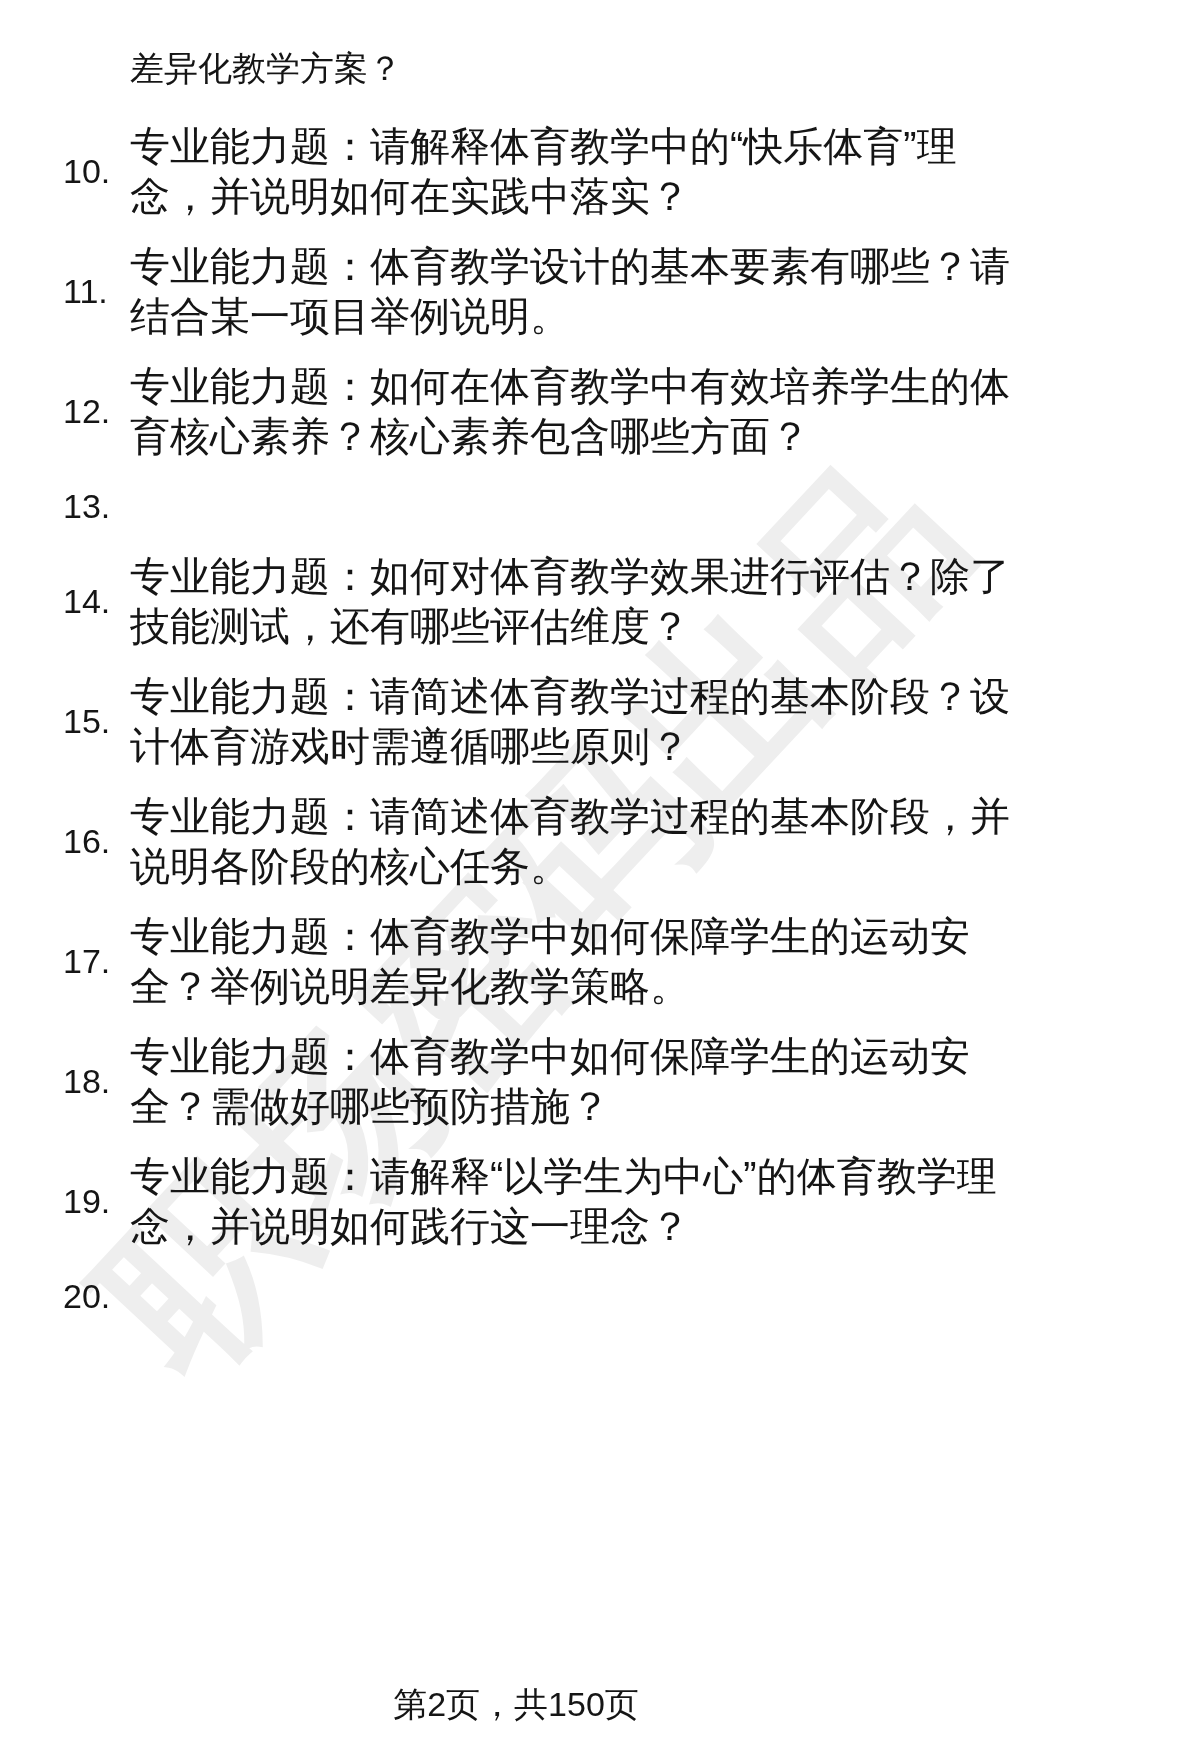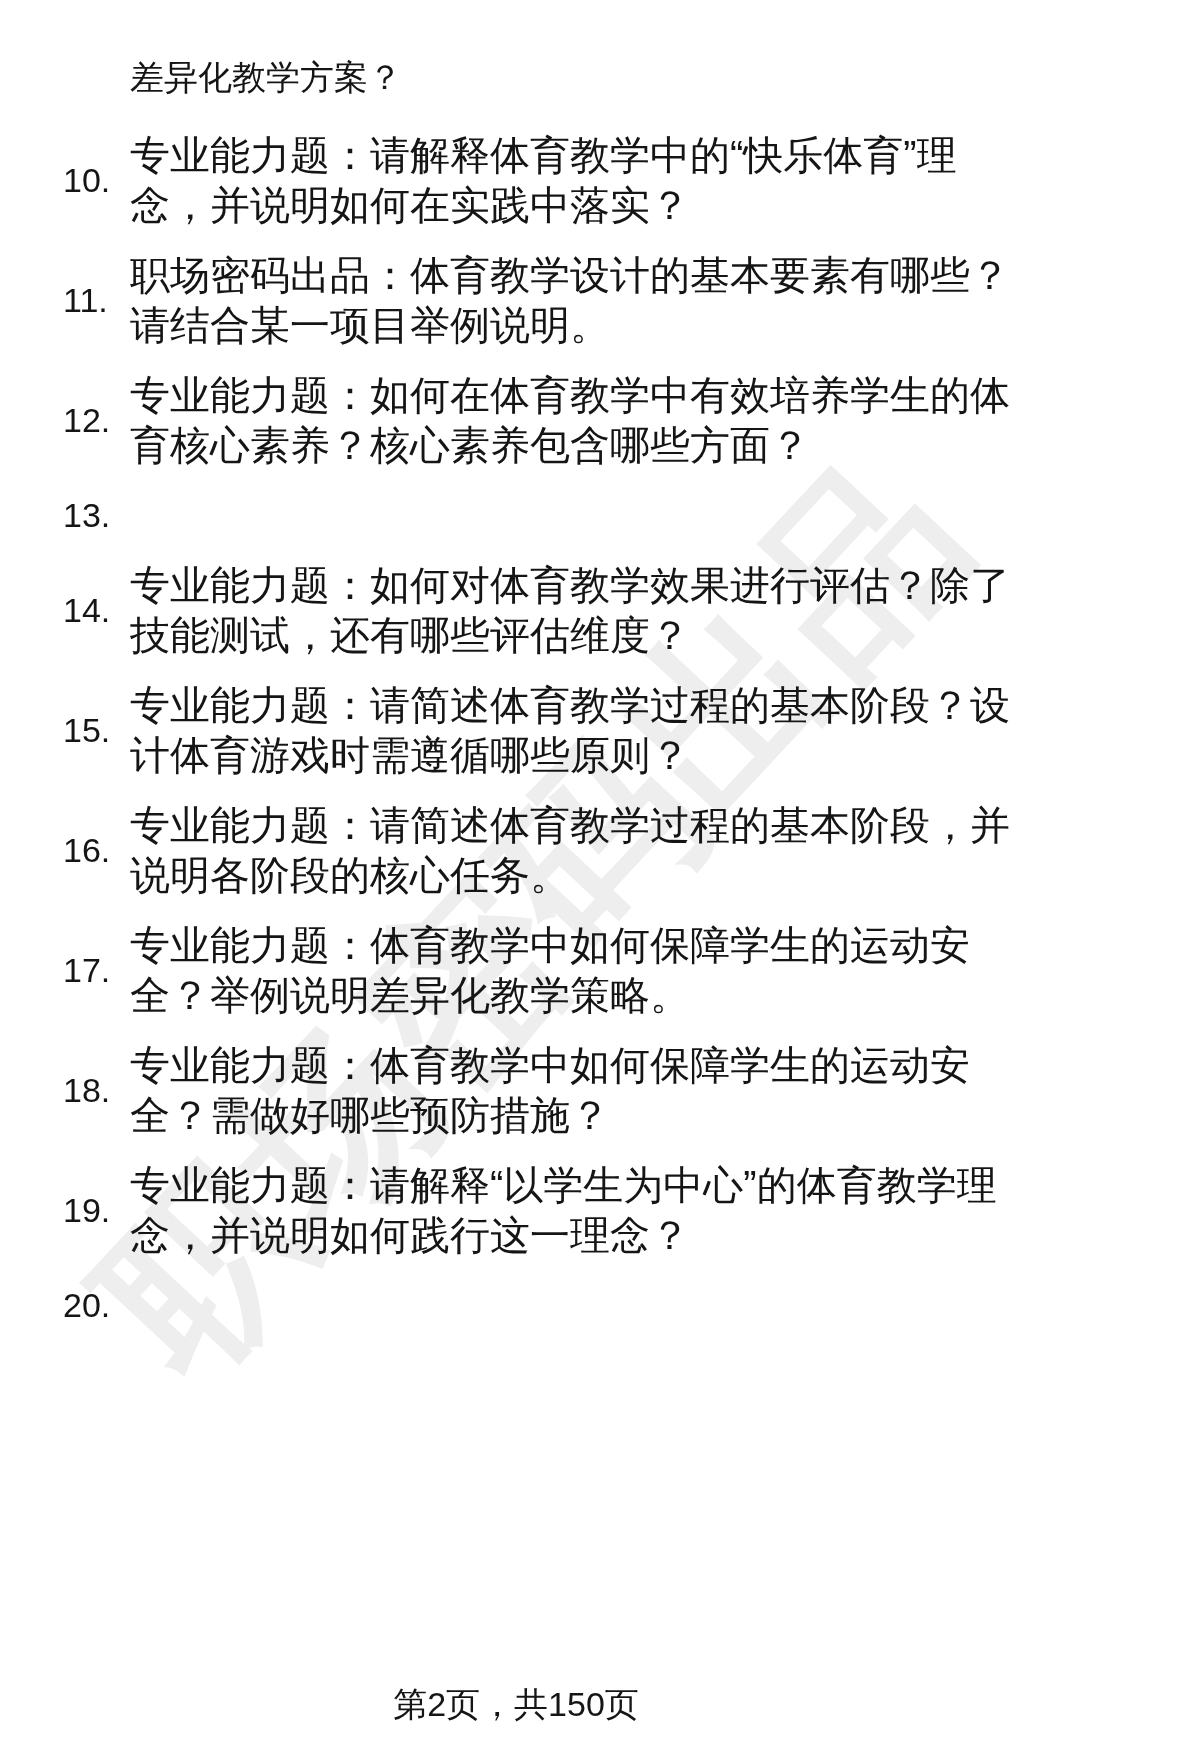--- a/index.html
+++ b/index.html
@@ -31,21 +31,21 @@
     color: rgba(20, 20, 20, 0.07);
     white-space: nowrap;
     z-index: 0;
     user-select: none;
     pointer-events: none;
     font-weight: bold;
   }
   .content {
     position: absolute;
     left: 63px;
-    top: 52px;
+    top: 43px;
     width: 1075px;
     z-index: 1;
   }
   .cont-line {
     margin: 0 0 28px 67px;
     width: 885px;
     font-size: 34px;
     line-height: 50px;
   }
   .q-item {
@@ -87,21 +87,21 @@
 
     <p class="cont-line">差异化教学方案？</p>
 
     <div class="q-item">
       <span class="q-num">10.</span>
       <span class="q-text">专业能力题：请解释体育教学中的“快乐体育”理念，并说明如何在实践中落实？</span>
     </div>
 
     <div class="q-item">
       <span class="q-num">11.</span>
-      <span class="q-text">职场密码出品：体育教学设计的基本要素有哪些？请结合某一项目举例说明。</span>
+      <span class="q-text">专业能力题：体育教学设计的基本要素有哪些？请结合某一项目举例说明。</span>
     </div>
 
     <div class="q-item">
       <span class="q-num">12.</span>
       <span class="q-text">专业能力题：如何在体育教学中有效培养学生的体育核心素养？核心素养包含哪些方面？</span>
     </div>
 
     <div class="q-item">
       <span class="q-num">13.</span>
     </div>

